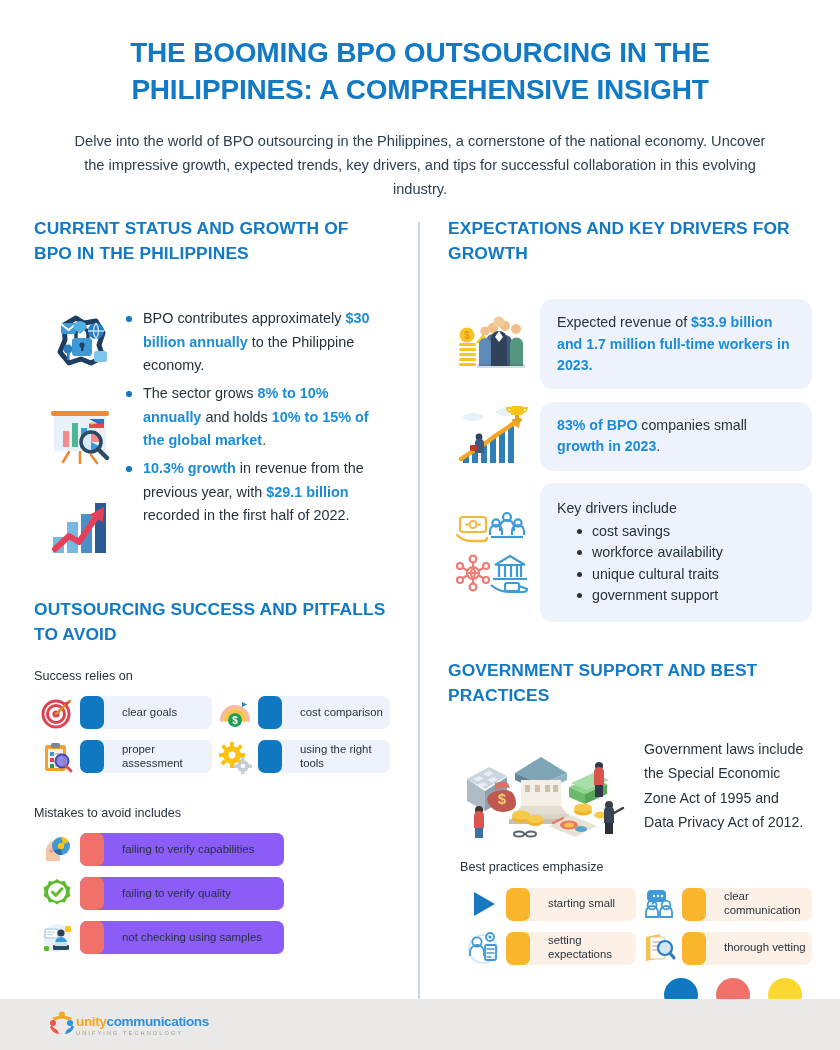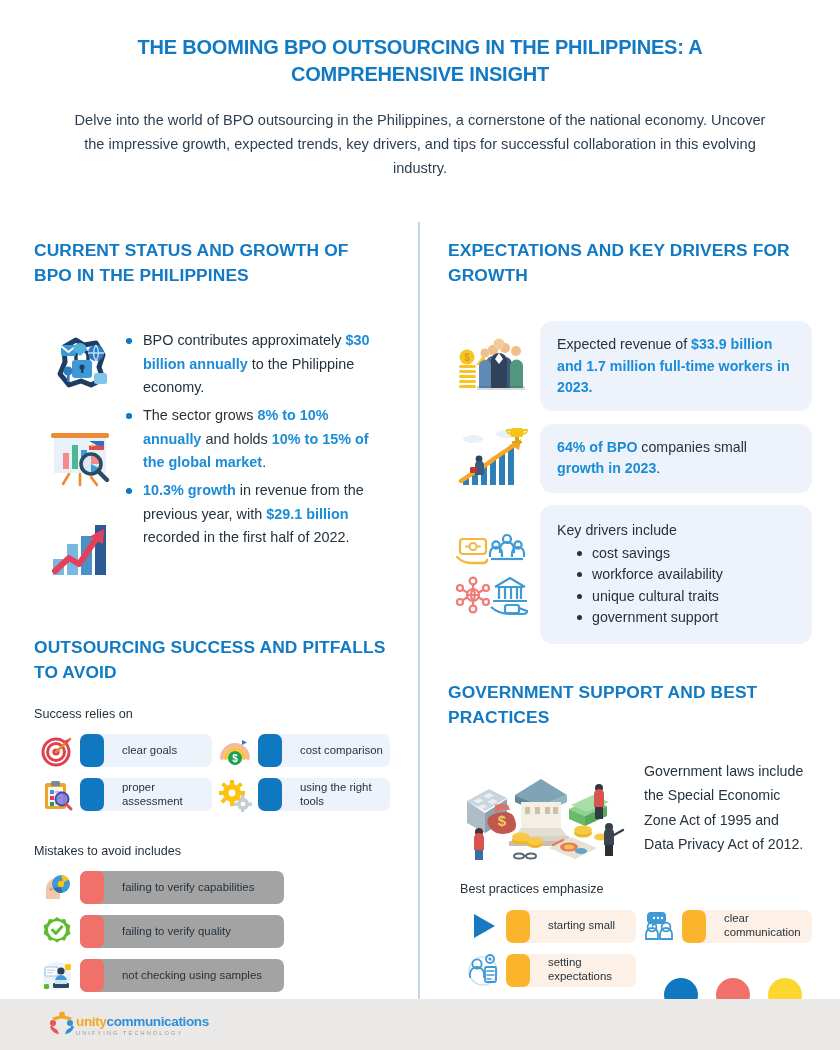--- a/index.html
+++ b/index.html
@@ -18,21 +18,21 @@
     background: #ffffff;
     overflow: hidden;
   }
 
   
   .header { padding: 34px 58px 0 58px; }
 
   .title {
     text-align: center;
     color: #1279c4;
-    font-size: 20px;
+    font-size: 28px;
     font-weight: bold;
     line-height: 1.33;
     letter-spacing: -0.2px;
   }
 
   .subtitle {
     margin-top: 22px;
     text-align: center;
     color: #2c3e50;
     font-size: 14.6px;
@@ -45,21 +45,21 @@
     position: absolute;
     left: 418px;
     top: 222px;
     width: 2px;
     height: 778px;
     background: #c8d6e8;
   }
 
   .columns {
     position: absolute;
-    top: 238px;
+    top: 216px;
     left: 0;
     width: 840px;
     display: flex;
   }
   .col-left  { width: 418px; padding: 0 28px 0 34px; }
   .col-right { width: 422px; padding: 0 28px 0 30px; }
 
   .section-heading {
     color: #1279c4;
     font-size: 17.4px;
@@ -179,21 +179,21 @@
     line-height: 1.22;
   }
   .pill .tab {
     position: absolute;
     left: 0; top: 0;
     width: 24px; height: 33px;
     border-radius: 7px;
   }
   .pill.blue  { background: #eef3fb; }
   .pill.blue  .tab { background: #0f78c0; }
-  .pill.red   { background: #a3a3a3; }
+  .pill.red   { background: #8b5cf6; }
   .pill.red   .tab { background: #f0706a; }
   .pill.amber { background: #fdf0e6; }
   .pill.amber .tab { background: #fbb52d; }
 
   
   .gov-row { display: flex; align-items: center; margin-top: 26px; }
   .gov-art { width: 190px; flex: 0 0 190px; display: flex; justify-content: center; }
   .gov-text {
     flex: 1;
     color: #26323c;
@@ -311,21 +311,21 @@
           </li>
           <li>
             <span>The sector grows </span><span class="hl">8% to 10% annually</span><span> and holds </span><span class="hl">10% to 15% of the global market</span><span>.</span>
           </li>
           <li>
             <span class="hl">10.3% growth</span><span> in revenue from the previous year, with </span><span class="hl">$29.1 billion</span><span> recorded in the first half of 2022.</span>
           </li>
         </ul>
       </div>
 
-      <div style="margin-top:32px;">
+      <div style="margin-top:16px;">
         <div class="section-heading">OUTSOURCING SUCCESS AND PITFALLS TO AVOID</div>
 
         <div class="sub-label">Success relies on</div>
 
         <div class="pill-grid">
 
           <div class="pill-item">
             <span class="pill-ico">
               <svg width="34" height="34" viewBox="0 0 34 34">
                 <circle cx="16" cy="18" r="13" fill="none" stroke="#e0404f" stroke-width="3"></circle>
@@ -533,21 +533,21 @@
               </g>
               <g>
                 <rect x="56" y="5" width="12" height="9" rx="1.5" fill="#f5c518"></rect>
                 <path d="M56 7 h-4 a4 4 0 0 0 4 4z M68 7 h4 a4 4 0 0 1 -4 4z" fill="none" stroke="#f5c518" stroke-width="1.8"></path>
                 <rect x="60" y="14" width="4" height="4" fill="#e0a020"></rect>
                 <rect x="57" y="18" width="10" height="2.5" rx="1" fill="#e0a020"></rect>
               </g>
             </svg>
           </span>
           <span class="card">
-            <span class="hl">64% of BPO</span><span> companies small </span><span class="hl">growth in 2023</span><span>.</span>
+            <span class="hl">83% of BPO</span><span> companies small </span><span class="hl">growth in 2023</span><span>.</span>
           </span>
         </div>
 
         <div class="card-row">
           <span class="art-cell">
             <svg width="78" height="92" viewBox="0 0 78 92">
 
               <rect x="5" y="10" width="26" height="15" rx="3" fill="none" stroke="#f5b63c" stroke-width="2.2"></rect>
               <circle cx="18" cy="17.5" r="3.6" fill="none" stroke="#f5b63c" stroke-width="2"></circle>
               <path d="M11 17.5 h2 M23 17.5 h2" stroke="#f5b63c" stroke-width="2" stroke-linecap="round"></path>
@@ -734,20 +734,36 @@
                 <circle cx="24" cy="6" r="4" fill="none" stroke="#3e9ad6" stroke-width="1.8"></circle>
                 <circle cx="24" cy="6" r="1.5" fill="#3e9ad6"></circle>
               </svg>
             </span>
             <span class="pill amber">
               <span class="tab"></span>
               <span>setting expectations</span>
             </span>
           </div>
 
+          <div class="pill-item">
+            <span class="pill-ico">
+              <svg width="34" height="34" viewBox="0 0 34 34">
+                <path d="M4 6 l14 -3 v24 l-14 3z" fill="#f2c14e"></path>
+                <rect x="8" y="6" width="15" height="22" rx="1.5" fill="#fdfaf0" stroke="#d8c79a" stroke-width="1"></rect>
+                <path d="M11 11 h9 M11 15 h9 M11 19 h6" stroke="#b9c2cc" stroke-width="1.6" stroke-linecap="round"></path>
+                <circle cx="23" cy="17" r="7" fill="#cfe3f2" opacity="0.85"></circle>
+                <circle cx="23" cy="17" r="7" fill="none" stroke="#2d7cc0" stroke-width="2.2"></circle>
+                <path d="M28 22 l4 5" stroke="#2d7cc0" stroke-width="3" stroke-linecap="round"></path>
+              </svg>
+            </span>
+            <span class="pill amber">
+              <span class="tab"></span>
+              <span>thorough vetting</span>
+            </span>
+          </div>
         </div>
       </div>
     </div>
   </div>
 
   <div class="dots">
     <span class="dot" style="background:#0F78C0"></span>
     <span class="dot" style="background:#F0706A"></span>
     <span class="dot" style="background:#FBD730"></span>
   </div>

